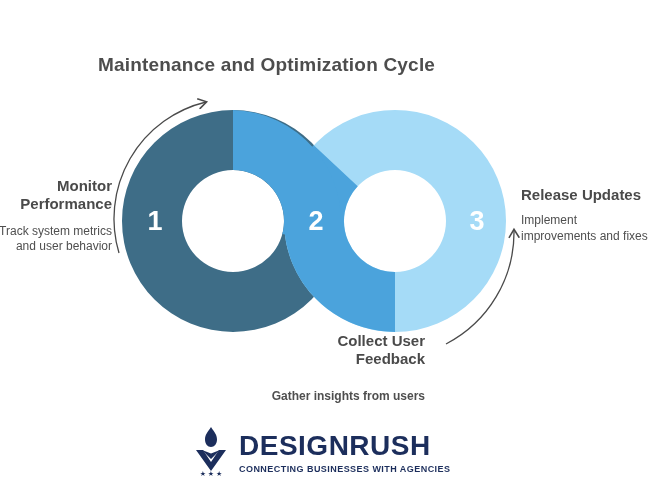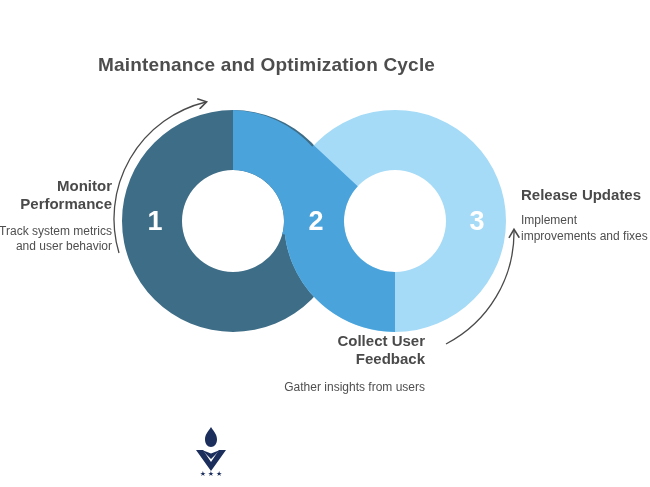--- a/index.html
+++ b/index.html
@@ -15,21 +15,21 @@
   .step-label h3{
     margin:0;font-size:15px;font-weight:bold;color:#4A4A4A;line-height:1.22;white-space:pre-line;
   }
   .step-label p{
     margin:10px 0 0 0;font-size:12px;color:#4F4F4F;line-height:1.27;white-space:pre-line;
   }
   #label-monitor{right:538px;top:177px;width:170px;text-align:right;}
   #label-release{left:521px;top:186px;width:134px;text-align:left;}
   #label-release p{margin-top:9px;}
   #label-collect{left:205px;top:332px;width:220px;text-align:right;}
-  #label-collect p{margin-top:11px;}
+  #label-collect p{margin-top:20px;font-weight:bold;}
   #diagram{left:0;top:0;}
   #logo{
     left:191px;top:427px;display:flex;align-items:flex-start;gap:8px;
   }
   #logo .brand-col{display:flex;flex-direction:column;}
   #brand-name{
     font-size:28px;font-weight:bold;color:#1C2E5C;line-height:1;letter-spacing:0.5px;margin-top:5px;
   }
   #brand-tagline{
     font-size:9px;font-weight:bold;color:#1C2E5C;letter-spacing:0.45px;margin-top:4px;
@@ -89,15 +89,19 @@
     <p>Gather insights from users</p>
   </div>
 
   <div id="logo" class="abs">
     <svg width="40" height="50" viewBox="0 0 40 50">
       <path fill="#1C2E5C" d="M20 0 C16.5 5.5 14 7.5 14 12.5 C14 17 16.7 20 20 20 C23.3 20 26 17 26 12.5 C26 7.5 23.5 5.5 20 0 Z"></path>
       <path fill="#1C2E5C" d="M11 23 L20 32 L29 23 L20 26.5 Z"></path>
       <path fill="#1C2E5C" d="M5 23 L12 23 L20 35 L28 23 L35 23 L20 44 Z"></path>
       <text x="20" y="49" text-anchor="middle" font-size="7" fill="#1C2E5C">★ ★ ★</text>
     </svg>
+    <div class="brand-col">
+      <div id="brand-name">DESIGNRUSH</div>
+      <div id="brand-tagline">CONNECTING BUSINESSES WITH AGENCIES</div>
+    </div>
   </div>
 
 </div>
 
 </body></html>

